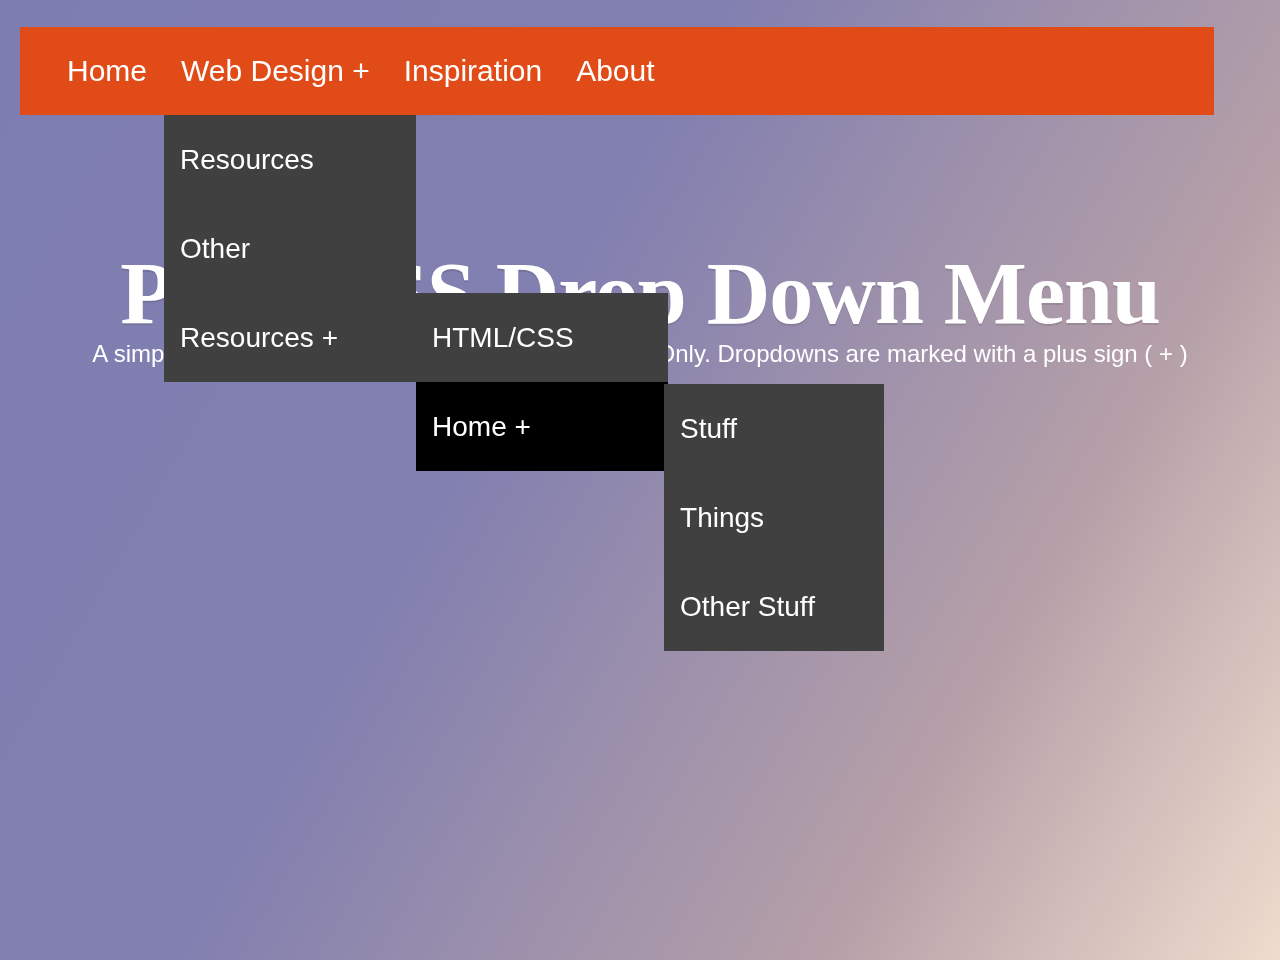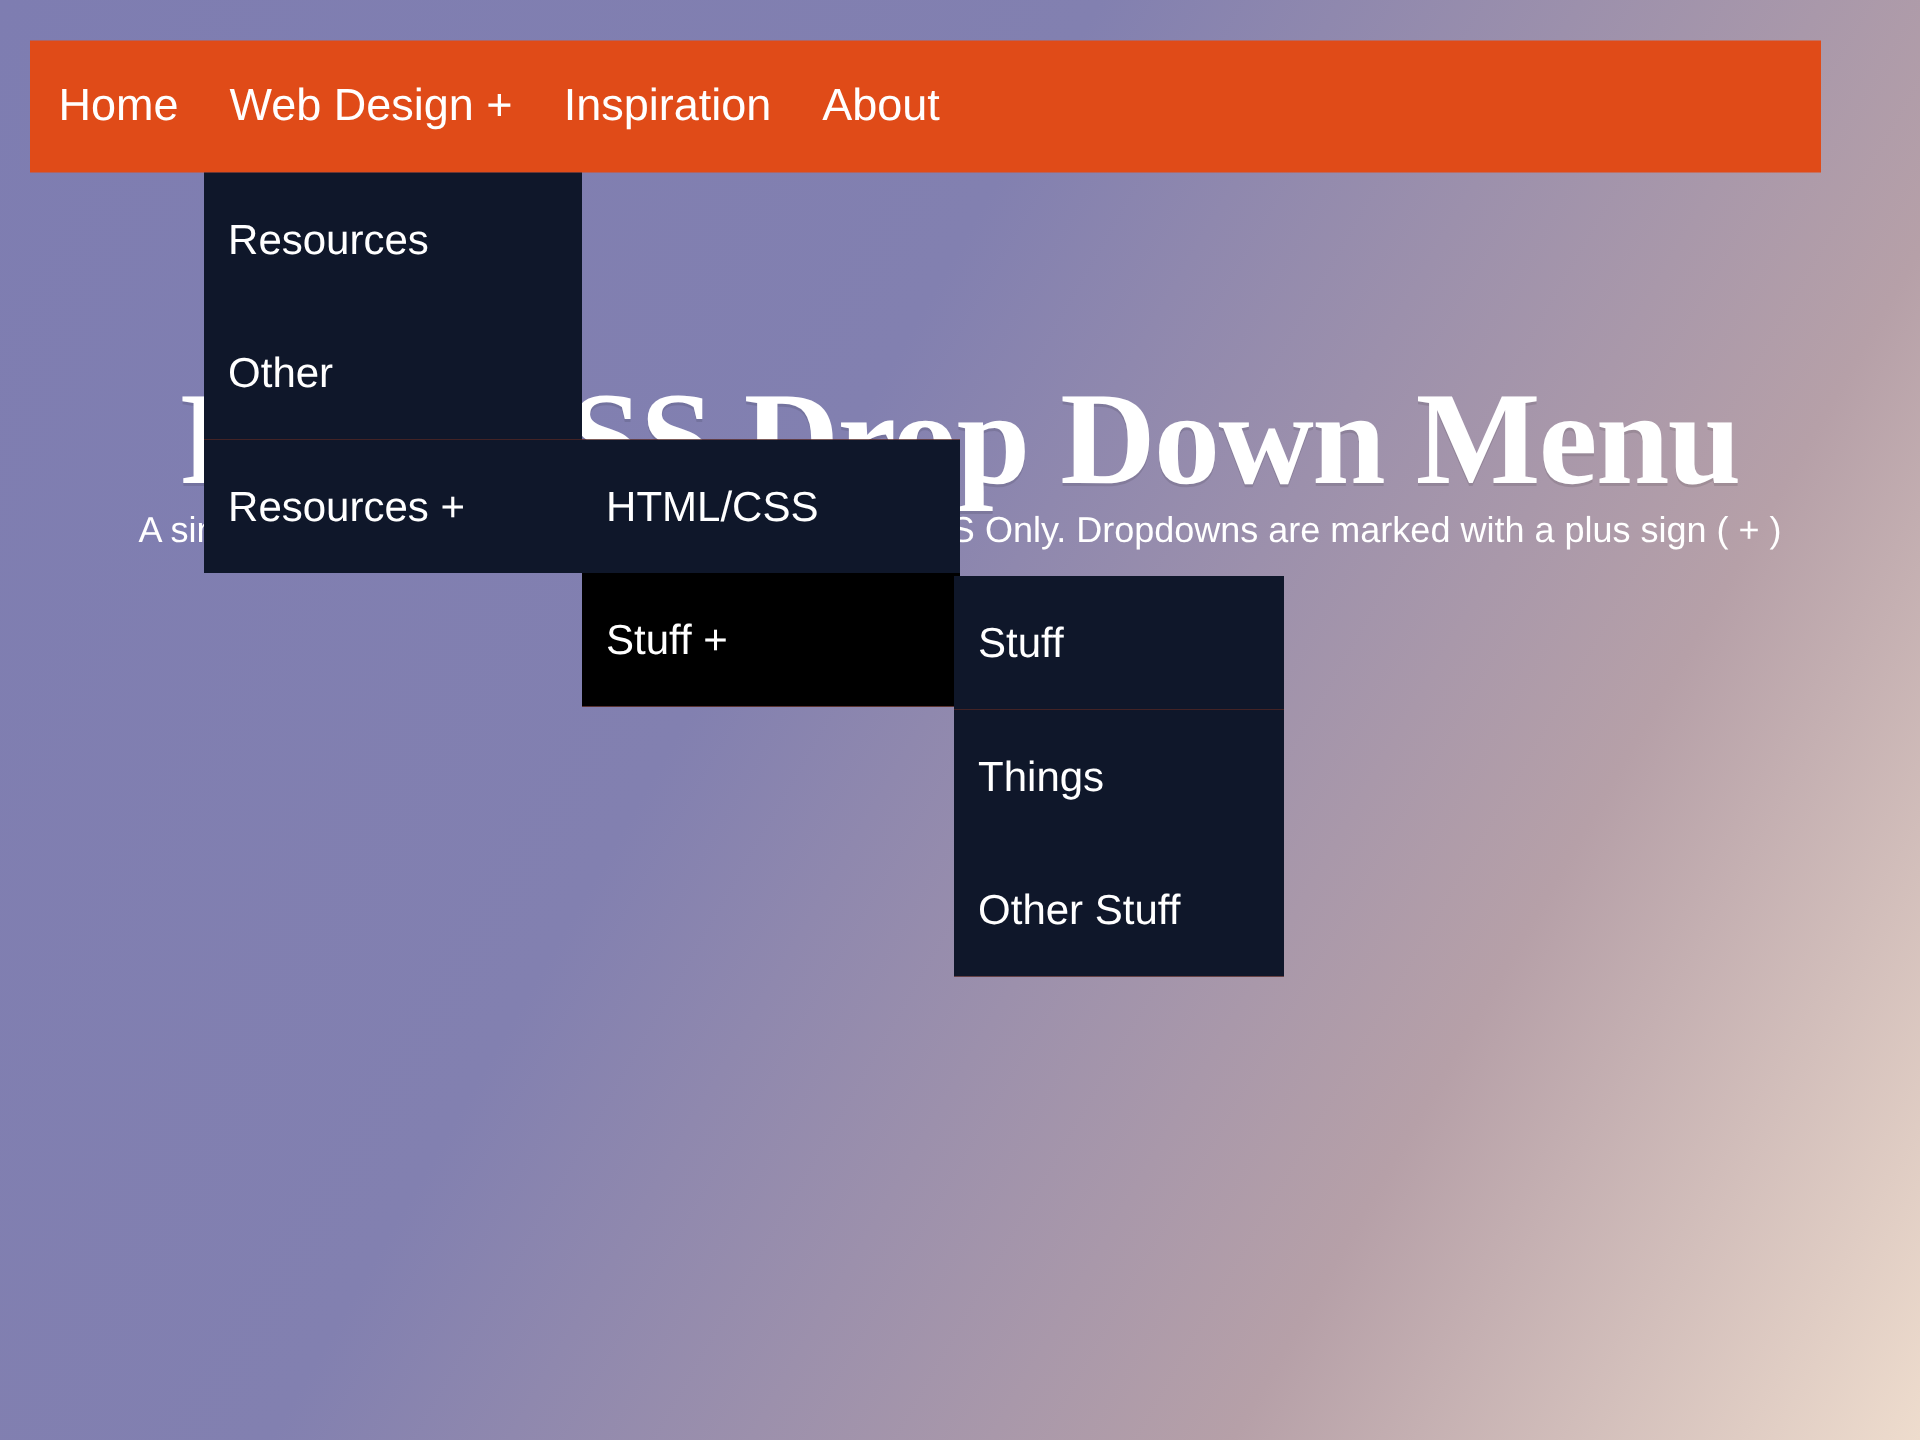--- a/index.html
+++ b/index.html
@@ -41,20 +41,21 @@
     right: 66px;
     height: 88px;
     background: #E04B18;
     z-index: 10;
   }
   ul.top {
     list-style: none;
     display: flex;
     height: 100%;
     padding: 0 2px;
+    margin-left: 28px;
   }
   ul.top > li {
     height: 100%;
     position: relative;
   }
   ul.top > li > a {
     display: flex;
     align-items: center;
     height: 100%;
     padding: 0 17px;
@@ -75,21 +76,21 @@
   ul.sub > li { position: relative; }
   ul.sub > li > a {
     display: flex;
     align-items: center;
     height: 89px;
     padding: 0 16px;
     color: #fff;
     text-decoration: none;
     font-size: 28px;
     white-space: nowrap;
-    background: #0f172a;
+    background: #404040;
   }
   ul.sub > li.hovered > a {
     background: #000;
   }
   ul.sub ul.sub {
     top: 0;
     left: 252px;
   }
   
   #lvl3 { top: 2px; left: 248px; width: 220px; }
@@ -116,21 +117,21 @@
         <li>
           <a>Other</a>
         </li>
         <li>
           <a>Resources +</a>
           <ul class="sub">
             <li>
               <a>HTML/CSS</a>
             </li>
             <li class="hovered">
-              <a>Stuff +</a>
+              <a>Home +</a>
               <ul class="sub" id="lvl3">
                 <li>
                   <a>Stuff</a>
                 </li>
                 <li>
                   <a>Things</a>
                 </li>
                 <li>
                   <a>Other Stuff</a>
                 </li>

